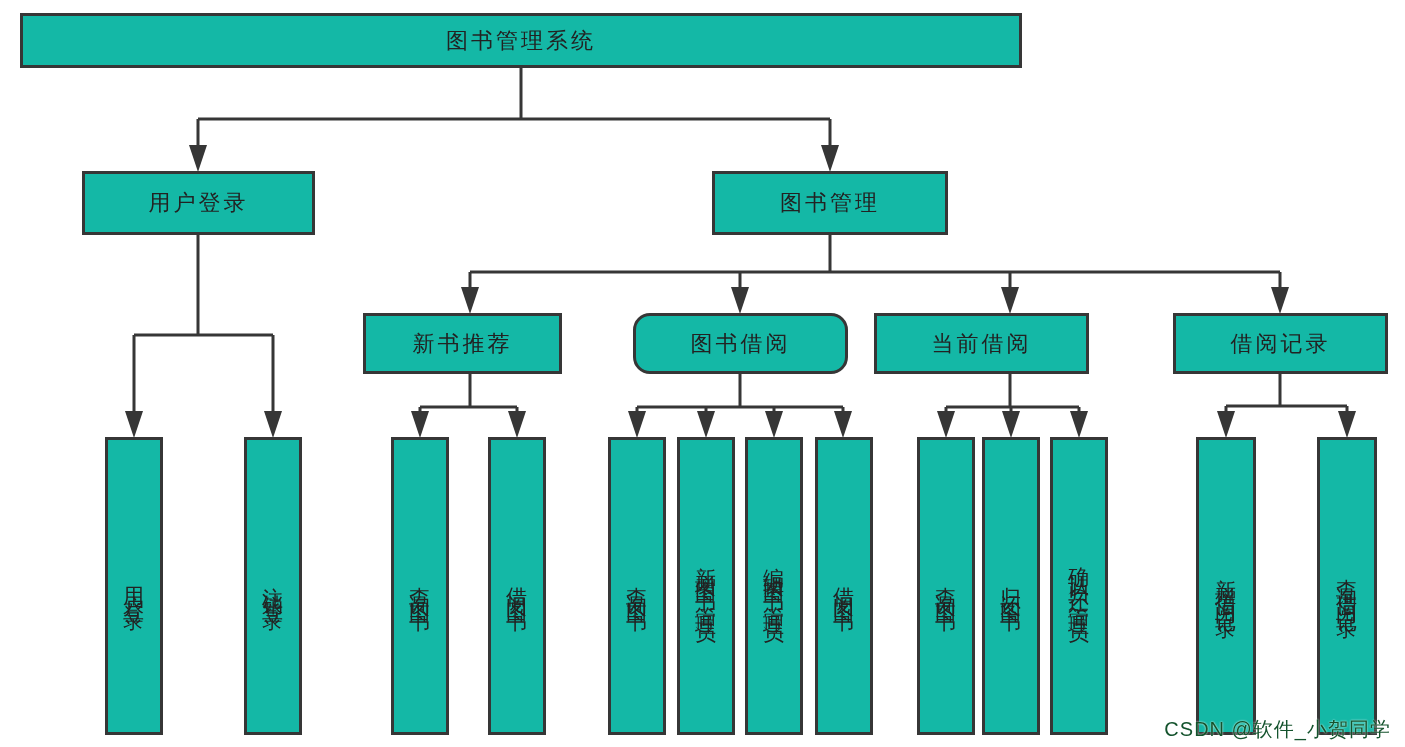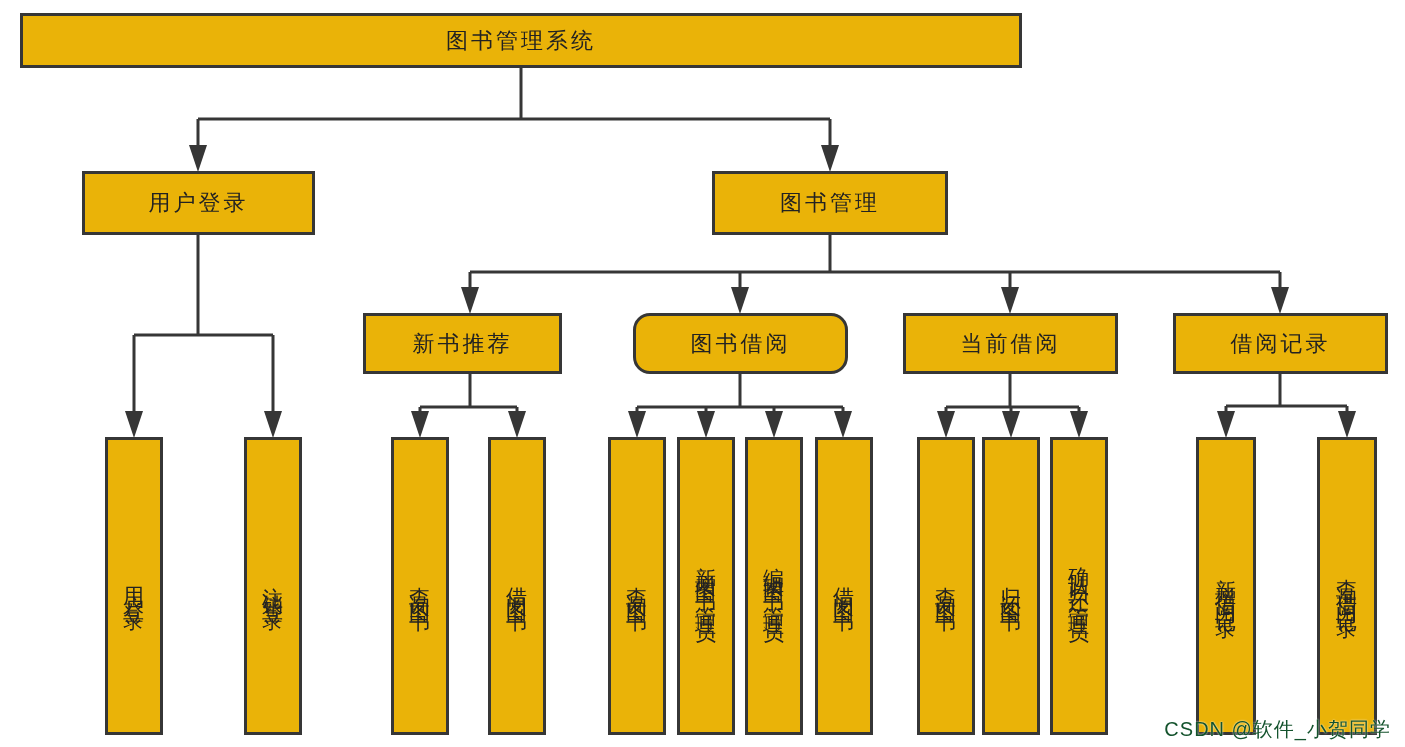--- a/index.html
+++ b/index.html
@@ -16,21 +16,21 @@
 
   .connectors {
     position: absolute;
     left: 0; top: 0;
     width: 1405px; height: 747px;
   }
 
   .node {
     position: absolute;
     border: 3px solid #363636;
-    background: #eab308;
+    background: #14b8a6;
     color: #222222;
     display: flex;
     align-items: center;
     justify-content: center;
     text-align: center;
   }
 
   .node.h-label {
     font-size: 22px;
     letter-spacing: 3px;
@@ -120,21 +120,21 @@
   <div class="node h-label" style="left:712px; top:171px; width:236px; height:64px;">
     <span>图书管理</span>
   </div>
 
   <div class="node h-label" style="left:363px; top:313px; width:199px; height:61px;">
     <span>新书推荐</span>
   </div>
   <div class="node h-label" style="left:633px; top:313px; width:215px; height:61px;border-radius:17px;">
     <span>图书借阅</span>
   </div>
-  <div class="node h-label" style="left:903px; top:313px; width:215px; height:61px;">
+  <div class="node h-label" style="left:874px; top:313px; width:215px; height:61px;">
     <span>当前借阅</span>
   </div>
   <div class="node h-label" style="left:1173px; top:313px; width:215px; height:61px;">
     <span>借阅记录</span>
   </div>
 
   <div class="node leaf" style="left:105px; top:437px; width:58px; height:298px;">
     <span class="vtext">用户登录</span>
   </div>
   <div class="node leaf" style="left:244px; top:437px; width:58px; height:298px;">

